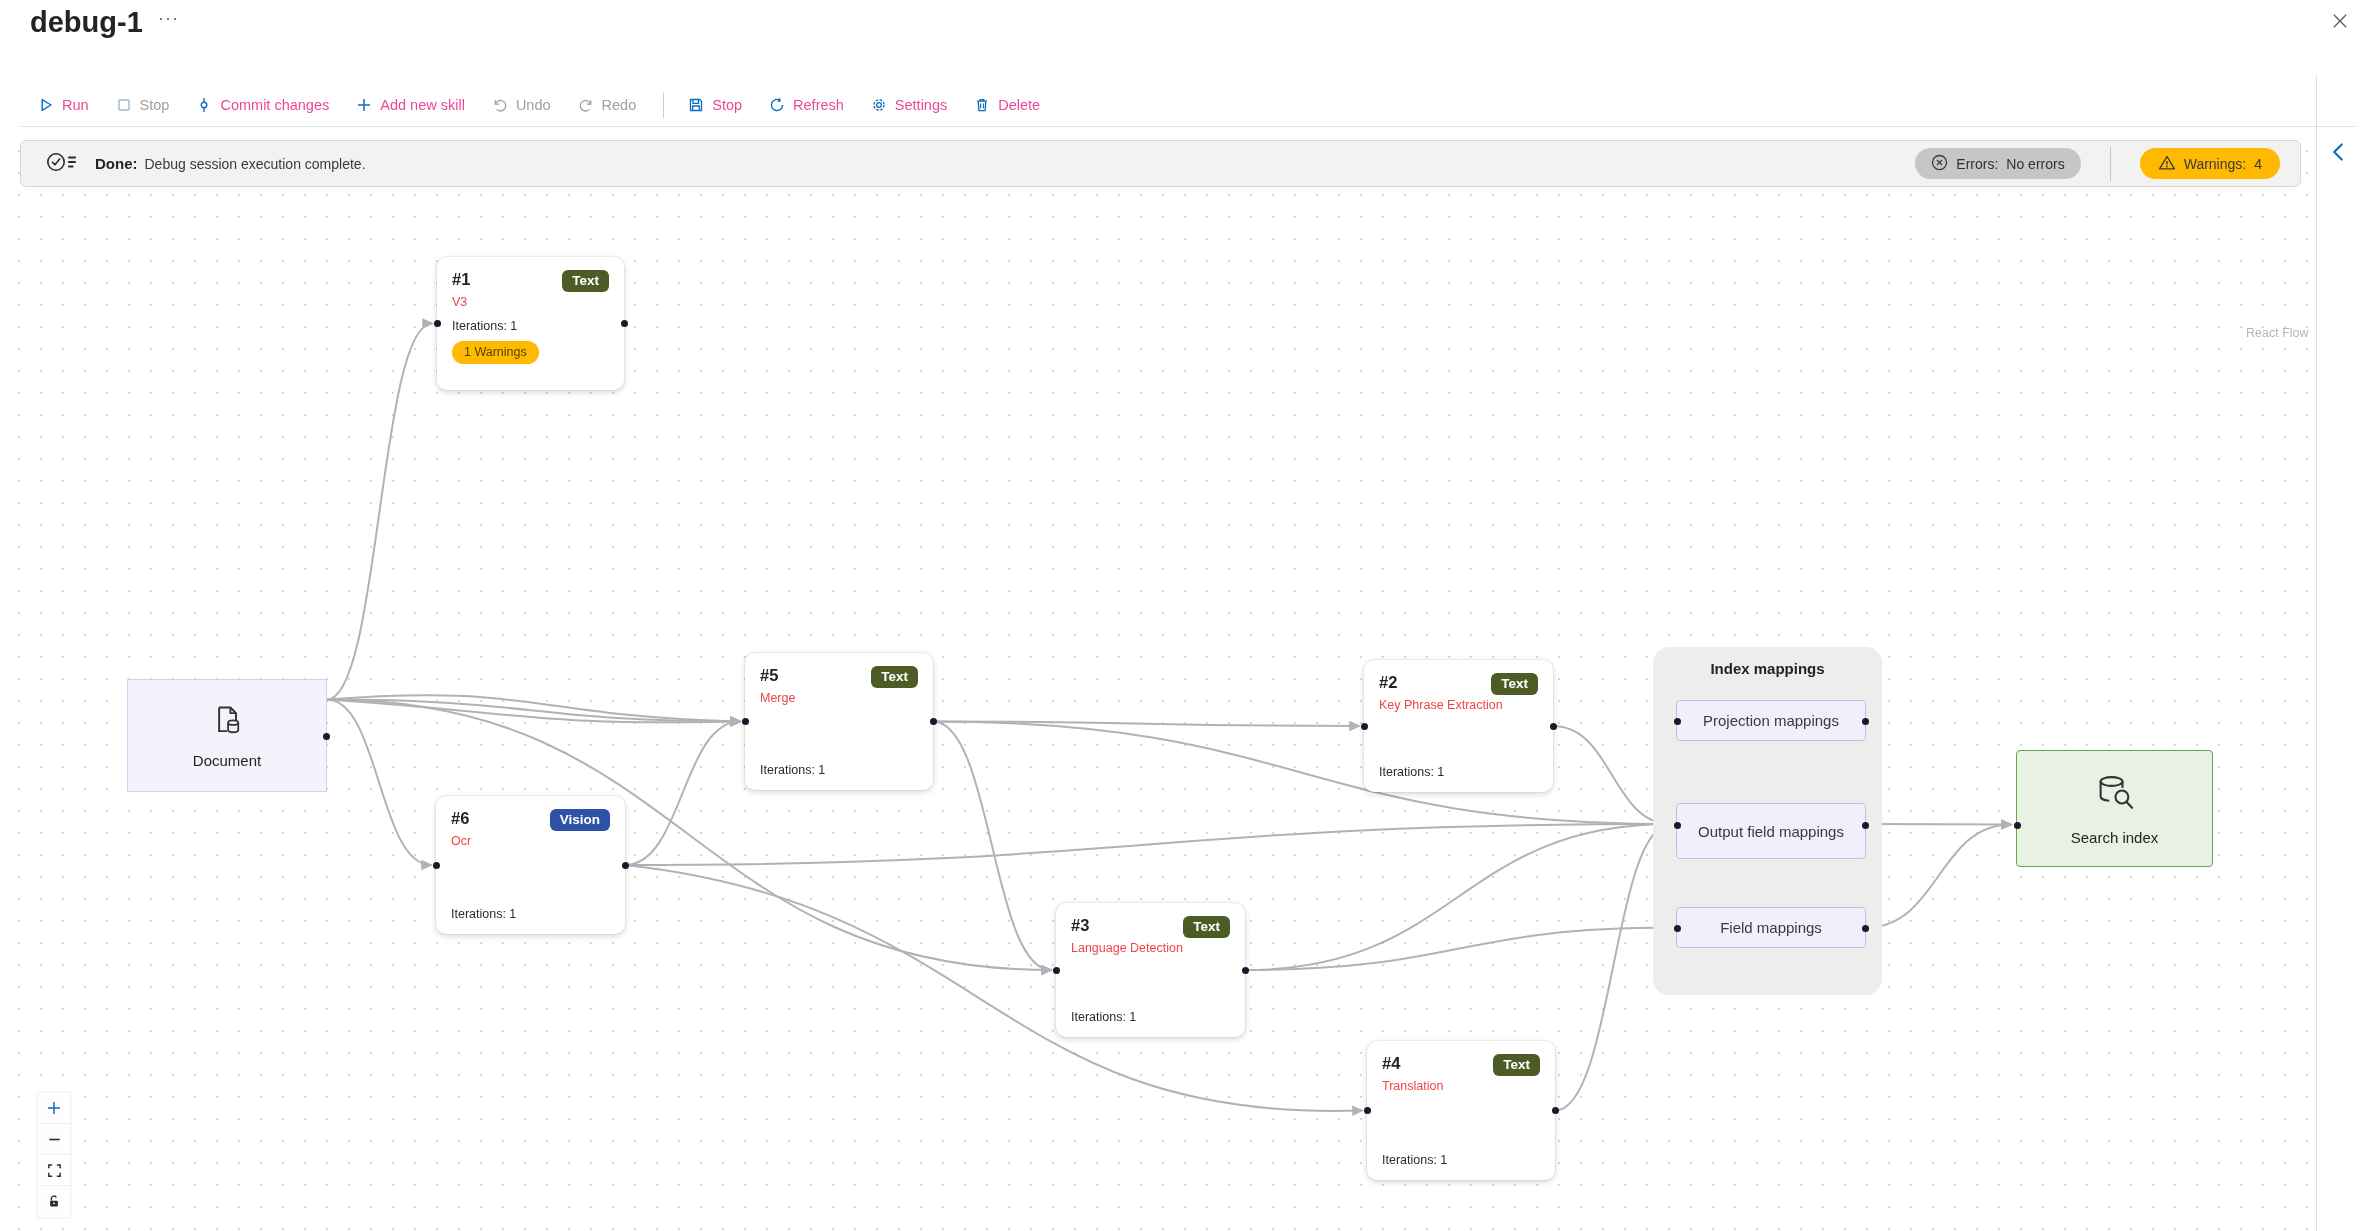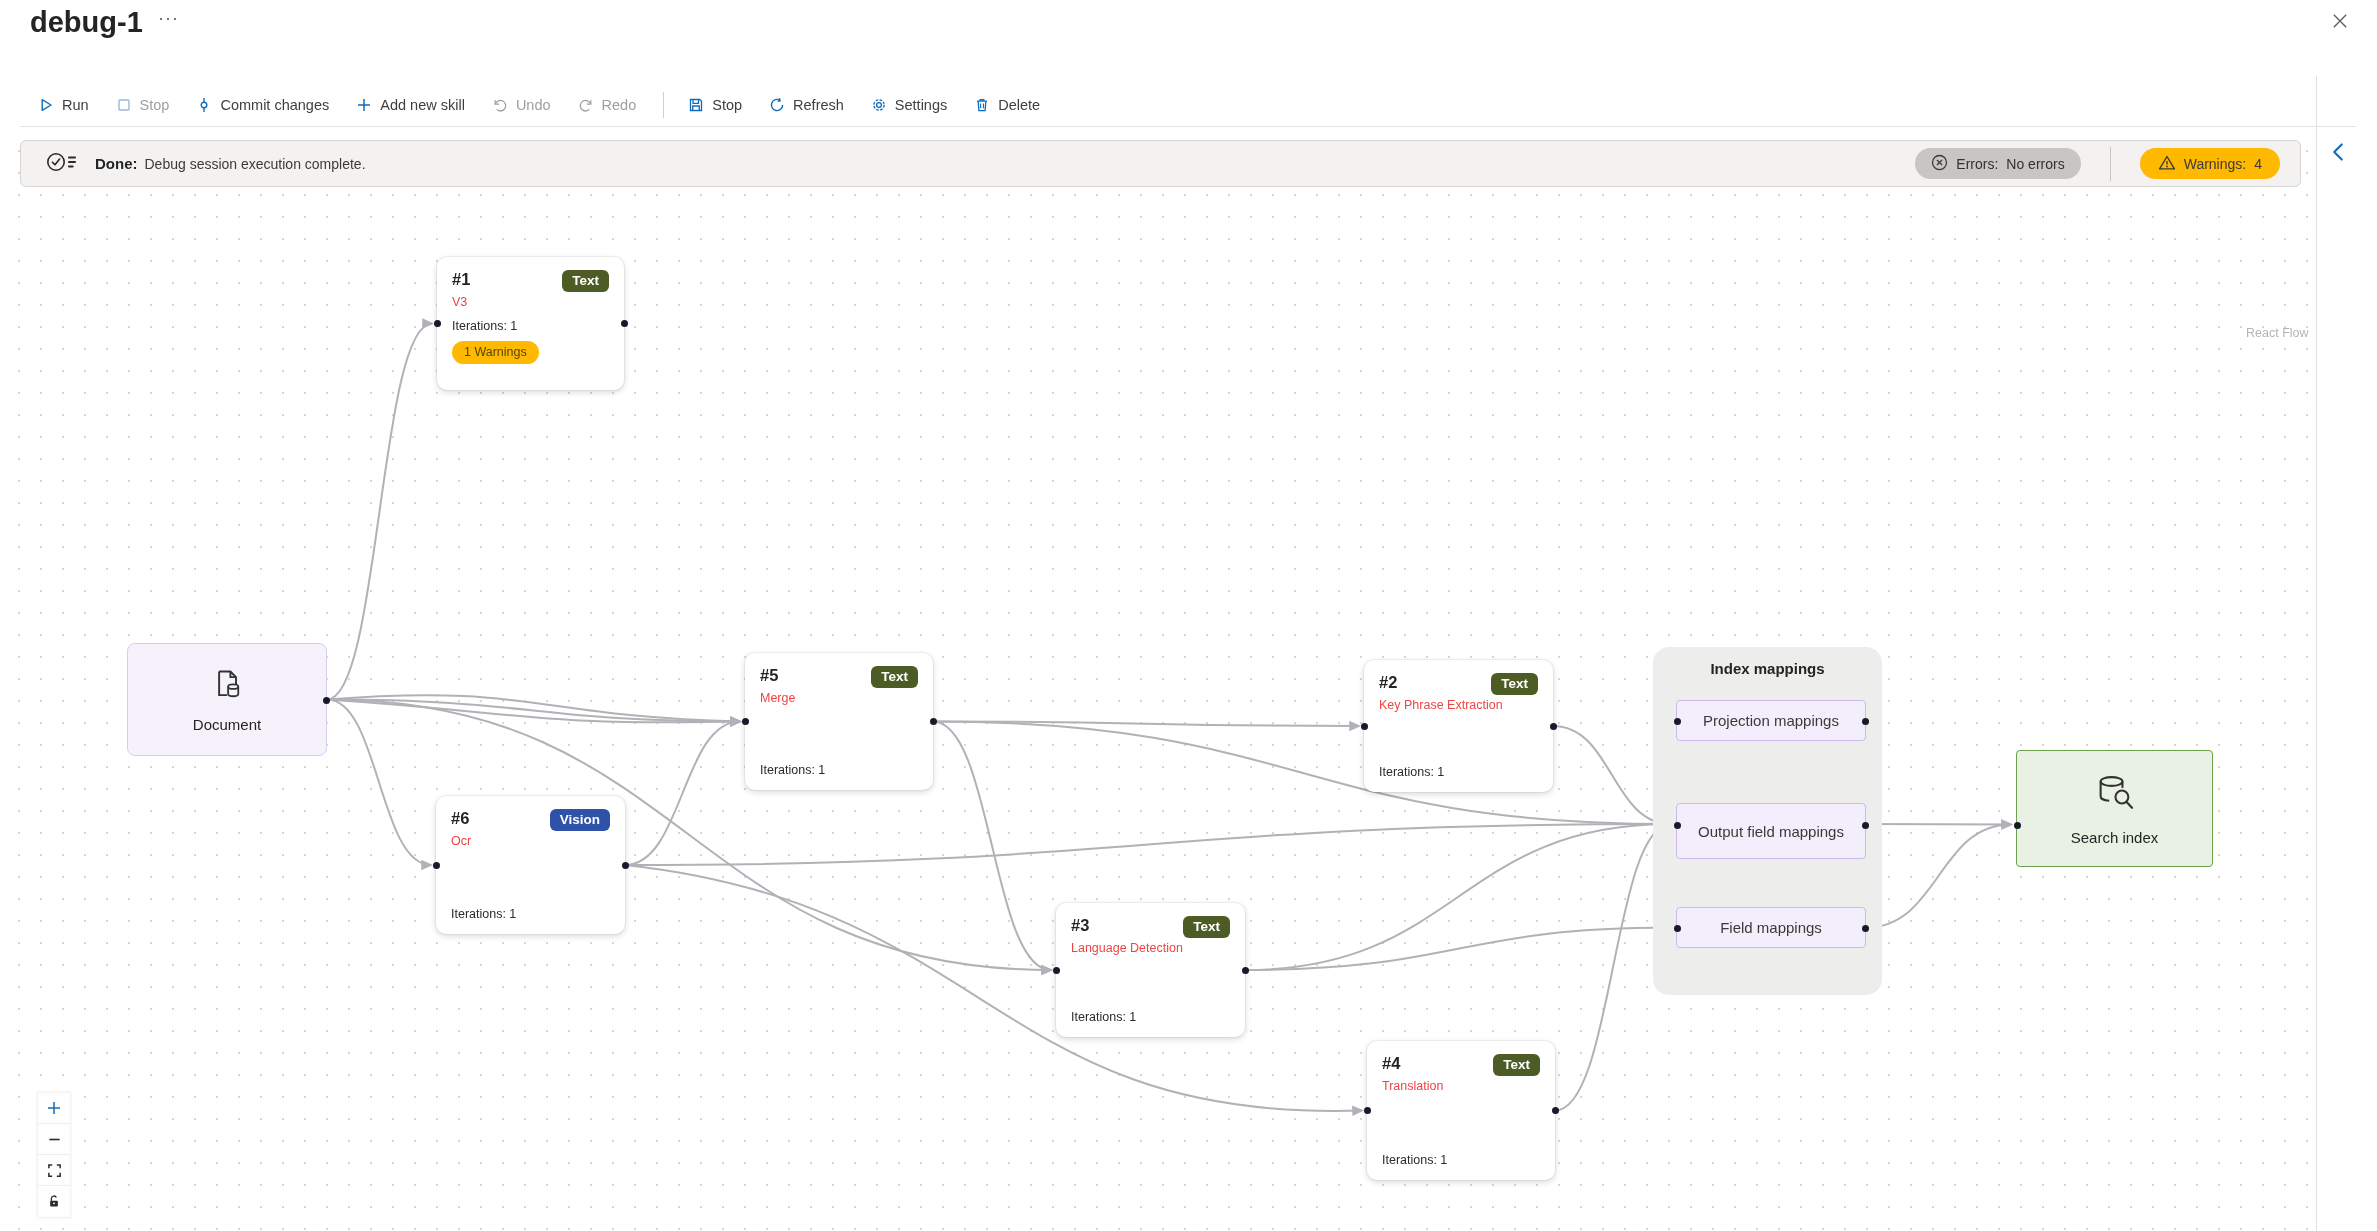--- a/index.html
+++ b/index.html
@@ -9,21 +9,21 @@
 
   
   .hdr { position:absolute; left:0; top:0; width:2377px; height:60px; }
   .hdr-title { position:absolute; left:30px; top:6px; font-size:29px; font-weight:700; color:#242424; }
   .hdr-menu { position:absolute; left:158px; top:8px; font-size:18px; color:#605e5c; letter-spacing:1px; cursor:pointer; }
   .hdr-close { position:absolute; left:2327px; top:8px; width:26px; height:26px; cursor:pointer; display:flex; align-items:center; justify-content:center; }
 
   
   .tb { position:absolute; left:20px; top:84px; width:2336px; height:43px; border-bottom:1px solid #e5e3e1;
         display:flex; align-items:center; padding-left:18px; }
-  .tb-item { display:flex; align-items:center; gap:8px; margin-right:27px; font-size:14.5px; color:#404040; cursor:pointer; white-space:nowrap; }
+  .tb-item { display:flex; align-items:center; gap:8px; margin-right:27px; font-size:14.5px; color:#ec4899; cursor:pointer; white-space:nowrap; }
   .tb-item.disabled { color:#a19f9d; cursor:default; }
   .tb-sep { width:1px; height:26px; background:#d2d0ce; margin:0 24px 0 0; }
   .tb-item svg { display:block; }
 
   
   .sbar { position:absolute; left:20px; top:140px; width:2281px; height:47px; background:#f3f2f1;
           border:1px solid #d8d6d4; border-radius:6px; display:flex; align-items:center; padding:0 20px 0 24px; z-index:30; }
   .sbar-msg { display:flex; align-items:baseline; gap:7px; margin-left:16px; }
   .sbar-done { font-weight:700; font-size:15px; color:#242424; }
   .sbar-text { font-size:14px; color:#3b3a39; }
@@ -45,22 +45,22 @@
     box-shadow:0 0 0 1px rgba(0,0,0,0.045), 0 2px 6px rgba(0,0,0,0.16); }
   .skill-row { display:flex; justify-content:space-between; align-items:flex-start; }
   .skill-num { font-size:16.5px; font-weight:700; color:#242424; }
   .skill-badge { border-radius:6px; padding:3px 10px 4px; font-size:13.5px; font-weight:700; color:#fff; }
   .skill-name { font-size:12.5px; color:#ef4444; margin-top:3px; }
   .skill-iter { font-size:12.5px; color:#2b2b2b; }
   .skill-iter.bottom { position:absolute; left:15px; bottom:13px; }
   .skill-iter.flow { margin-top:10px; }
   .warn-pill { display:inline-block; margin-top:8px; background:#ffb900; color:#574500; font-size:12.5px; border-radius:12px; padding:4px 12px 5px; }
 
-  .docnode { background:#f6f2fc; border:1px solid #d9ccf2; border-radius:8px;
-    display:flex; flex-direction:column; align-items:center; justify-content:center; gap:9px; }
+  .docnode { background:#f6f2fc; border:1px solid #d9ccf2; border-radius:0;
+    display:flex; flex-direction:column; align-items:center; justify-content:center; gap:9px;margin-top:36px; }
   .docnode .lbl, .searchnode .lbl { font-size:15px; color:#242424; }
   .searchnode { background:#e9f1e4; border:1.5px solid #6ba24b; border-radius:4px;
     display:flex; flex-direction:column; align-items:center; justify-content:center; gap:11px; }
 
   .group { position:absolute; z-index:5; background:#ededec; border-radius:16px; }
   .group-title { text-align:center; margin-top:13px; font-size:15px; font-weight:700; color:#242424; }
   .mapnode { background:#f3eefb; border:1px solid #cbb9ee; border-radius:4px;
     display:flex; align-items:center; justify-content:center; font-size:15px; color:#3a3a3a; }
 
   .handle { position:absolute; width:7px; height:7px; background:#1a192b; border-radius:50%; z-index:12; }

